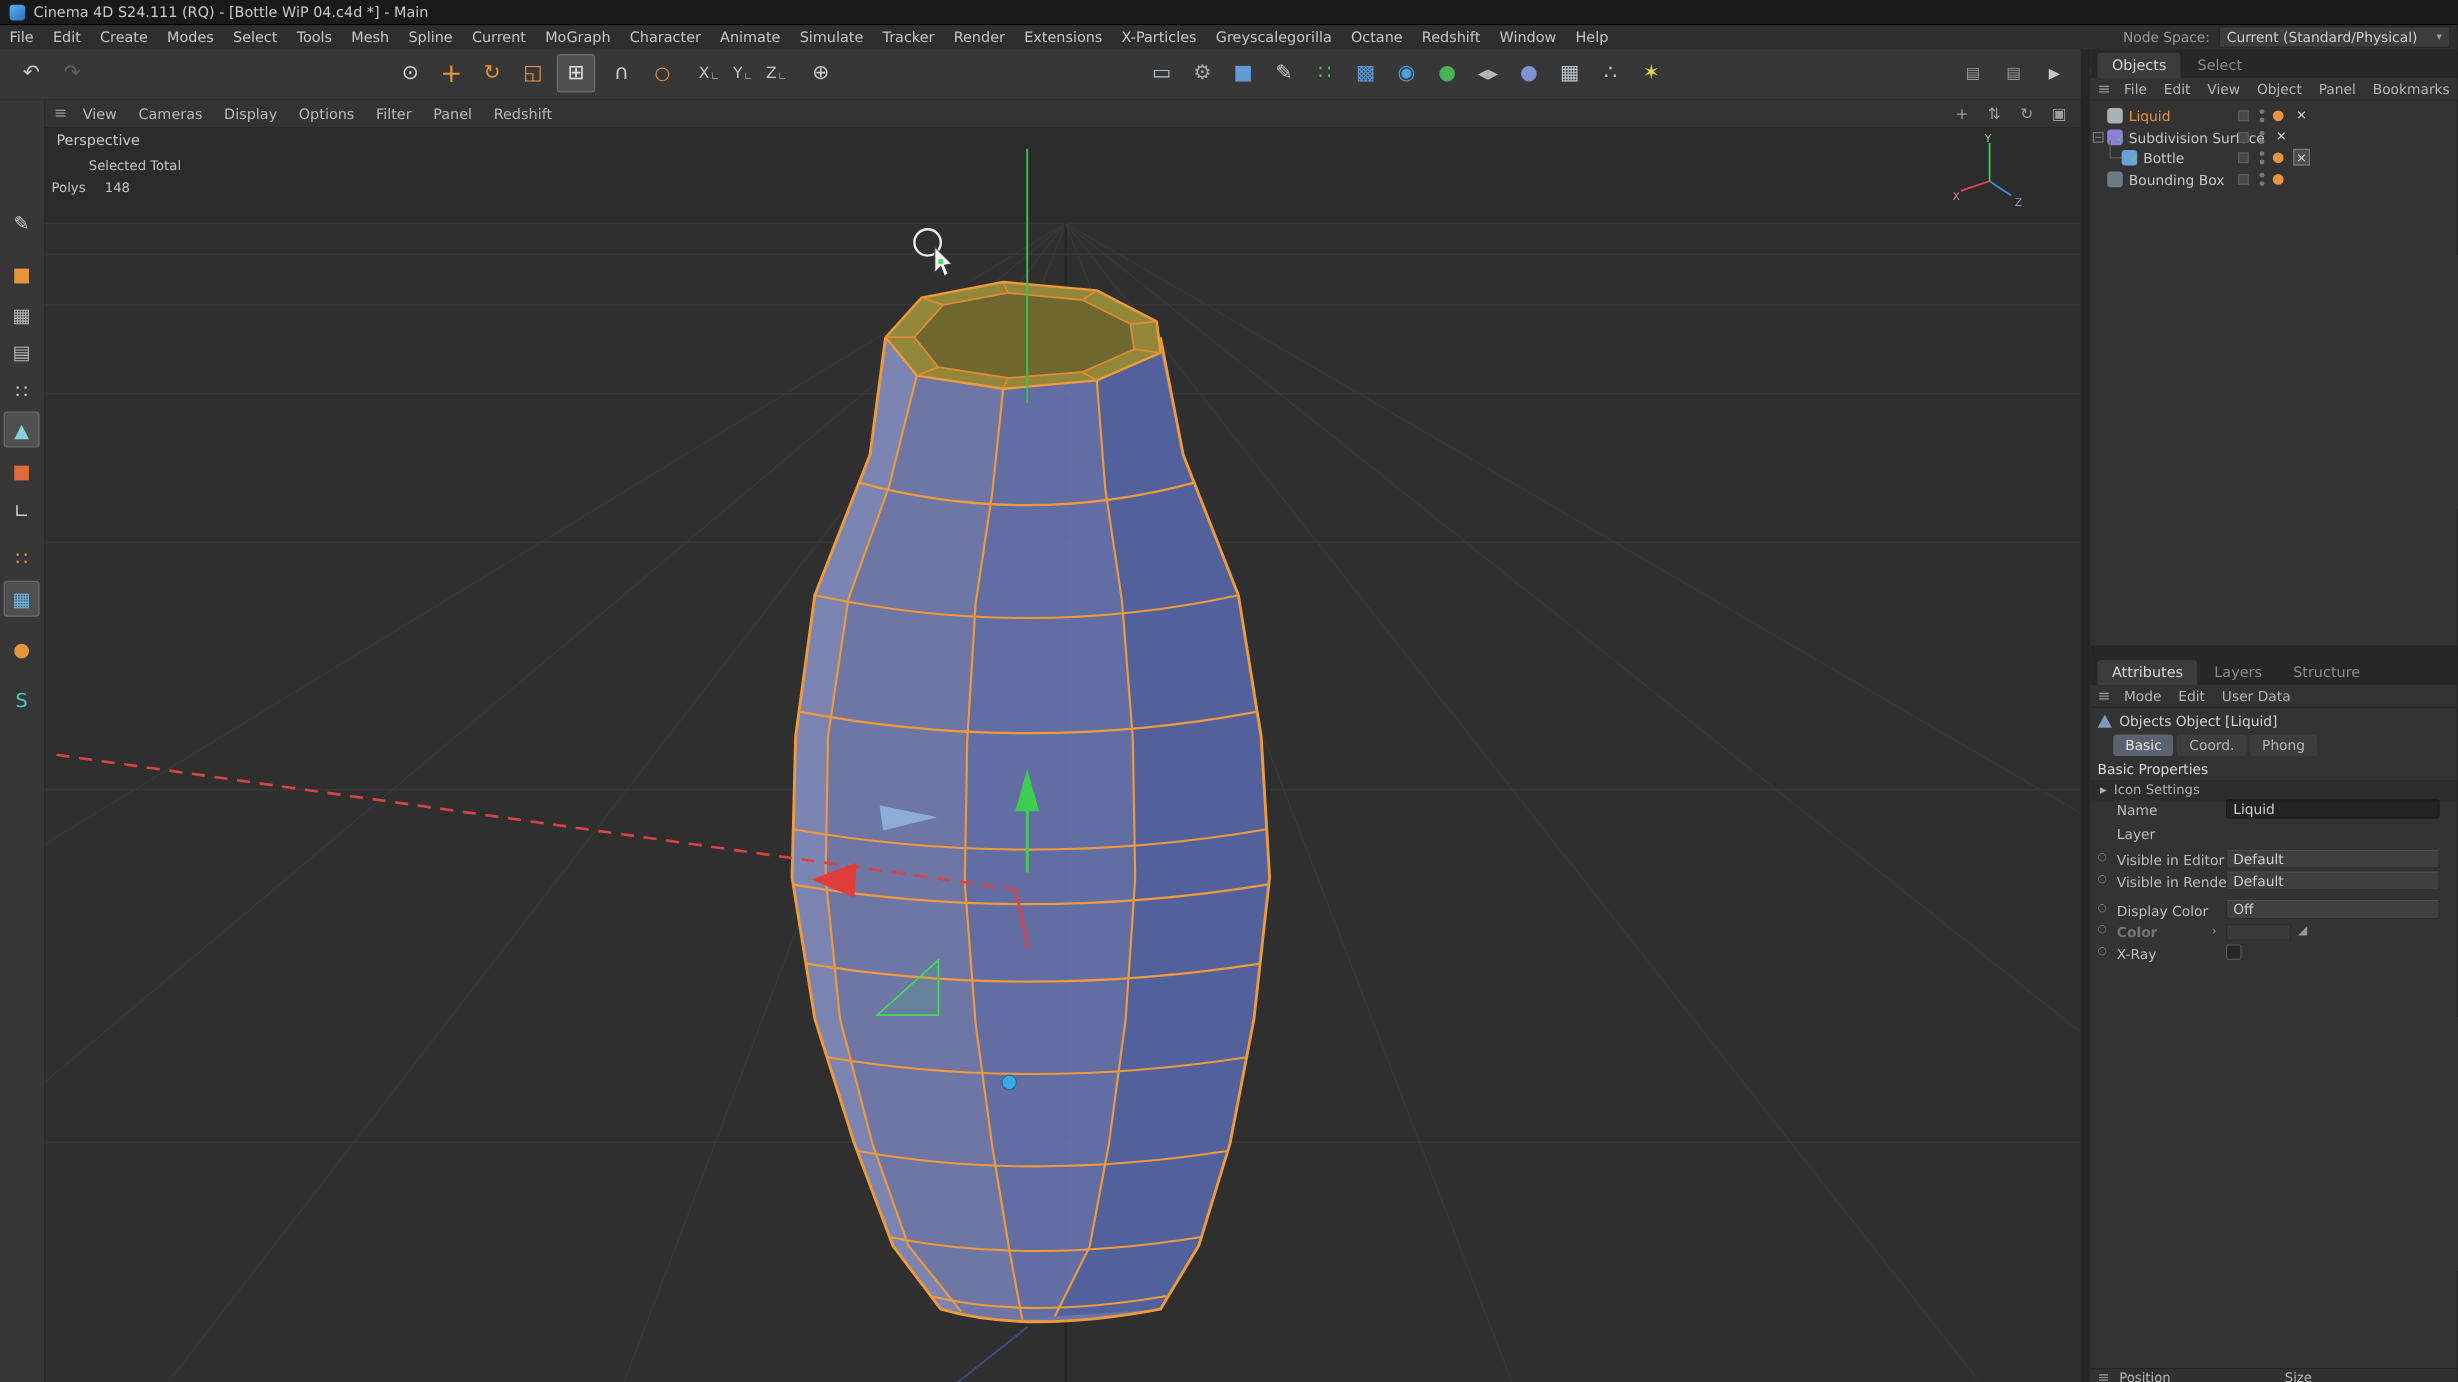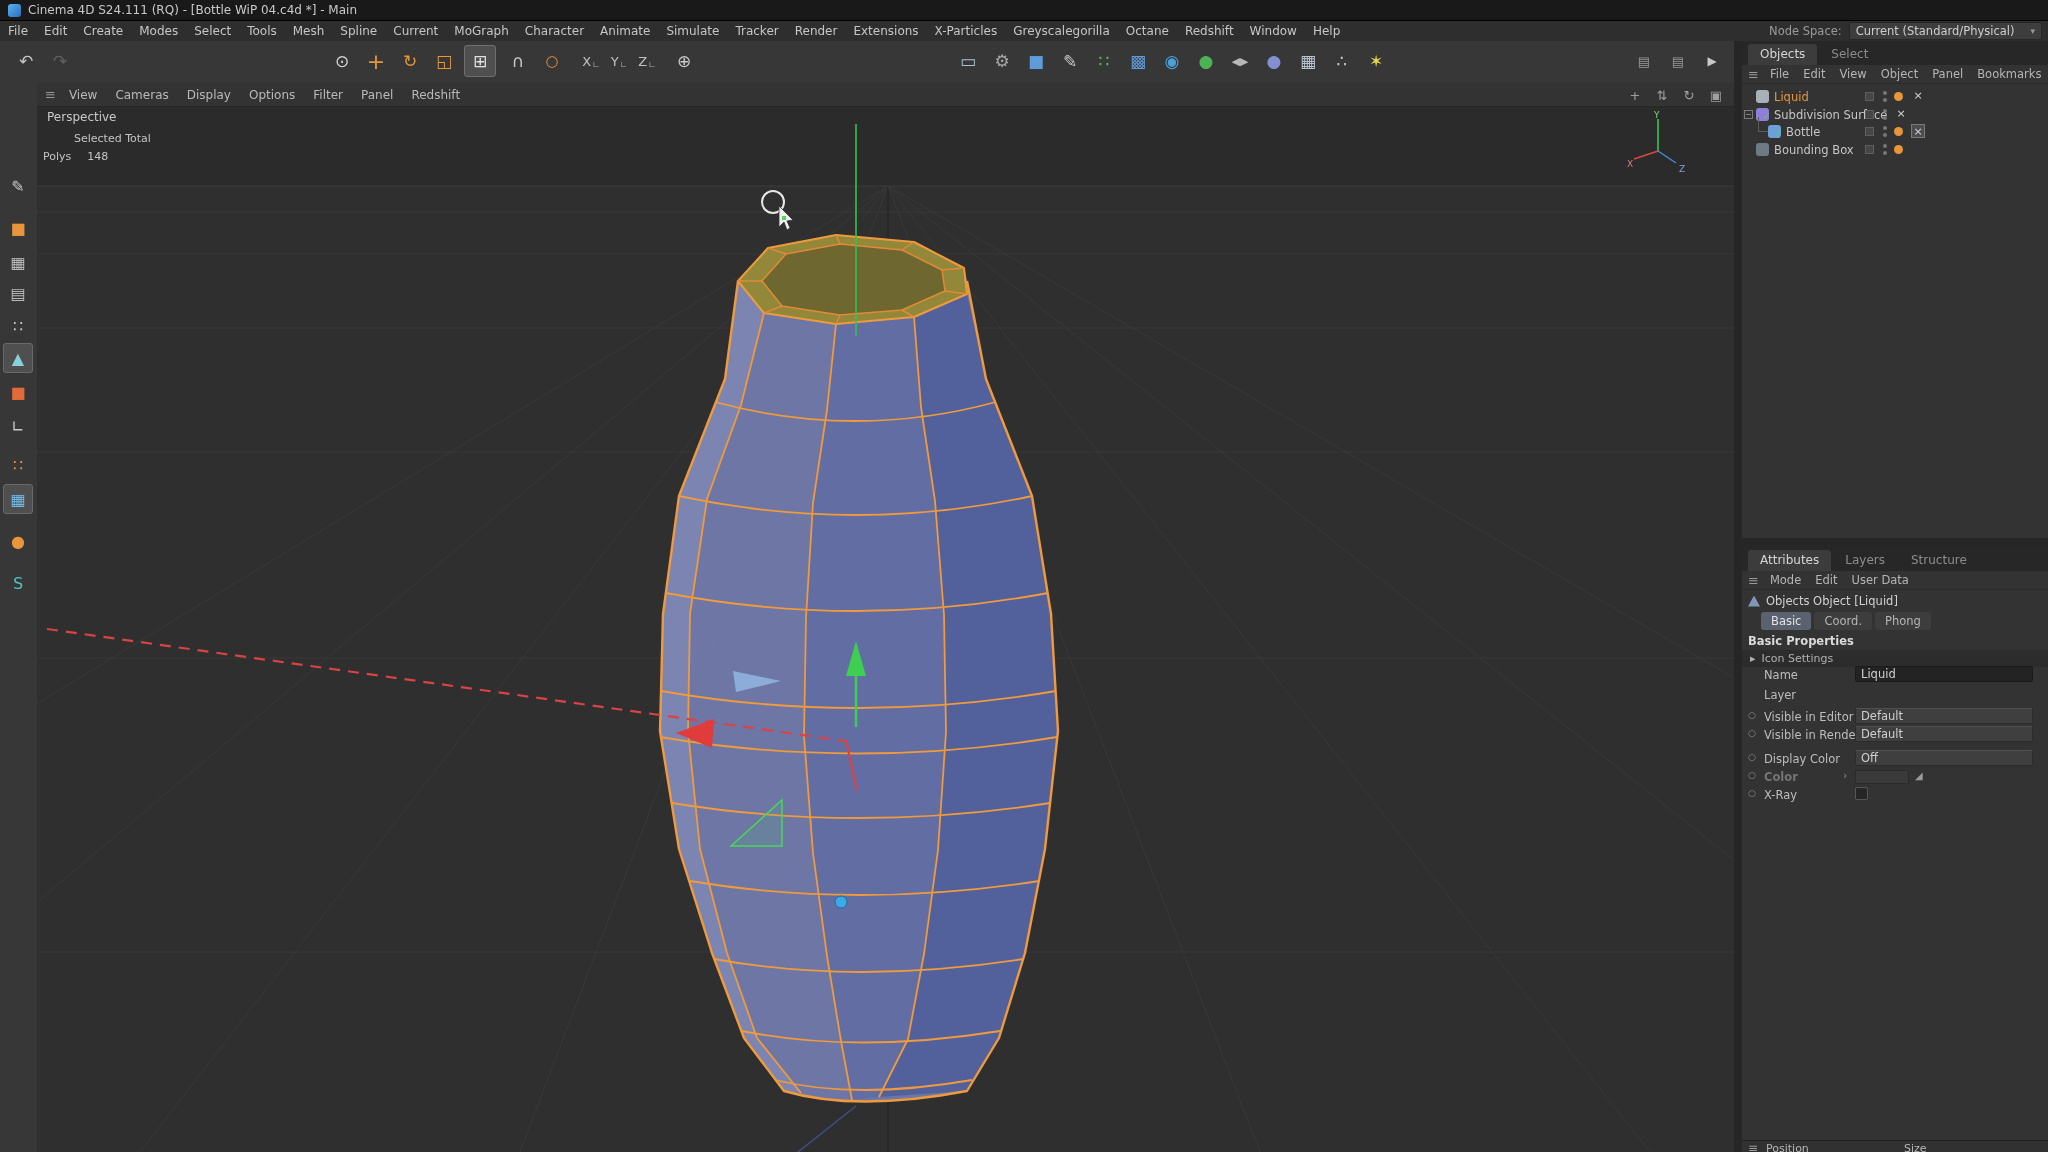--- a/index.html
+++ b/index.html
@@ -78,21 +78,21 @@
   .om-tagx.boxed{background:#4d4d4d;border:1px solid #7a7a7a;box-sizing:border-box;}
   #h-splitter{position:absolute;left:0;top:497px;width:100%;height:9px;background:#262626;}
   #am-tabs{top:506px;}
   #am-menu{top:530px;}
   #am-title{position:absolute;left:6px;top:551px;height:18px;display:flex;align-items:center;gap:6px;}
   .am-objicon{width:12px;height:11px;background:#7f98b8;clip-path:polygon(50% 0,100% 100%,0 100%);}
   #am-title .t{font-size:11.5px;color:#d2d2d2;}
   #am-chips{position:absolute;left:6px;top:571px;display:flex;gap:3px;padding-left:13px;}
   .am-chip{padding:2px 10px;font-size:11.5px;color:#b5b5b5;background:#3d3d3d;border-radius:3px;}
   .am-chip.active{background:#5a6270;color:#e2e2e2;}
-  #am-props-header{position:absolute;left:6px;top:593px;font-size:11.5px;font-weight:bold;color:#dadada;}
+  #am-props-header{position:absolute;left:6px;top:593px;font-size:11.5px;font-weight:normal;color:#dadada;}
   #am-icon-settings{position:absolute;left:0;top:609px;width:100%;height:17px;background:#2c2c2c;display:flex;
                     align-items:center;gap:6px;padding-left:8px;box-sizing:border-box;font-size:11px;color:#b0b0b0;}
   .am-row{position:absolute;left:0;width:100%;height:19px;}
   .am-circle{position:absolute;left:6px;top:3px;font-size:9px;color:#8a8a8a;}
   .am-label{position:absolute;left:22px;top:3px;font-size:11.5px;color:#bdbdbd;white-space:nowrap;}
   .am-row.dim .am-label{color:#757575;font-weight:bold;}
   .val-box{position:absolute;left:113px;top:1px;width:178px;height:16px;background:#3f3f3f;border:1px solid #2b2b2b;
            border-top-color:#505050;border-radius:2px;color:#cfcfcf;font-size:11.5px;line-height:14px;padding:0 5px;
            box-sizing:border-box;white-space:nowrap;overflow:hidden;}
   .val-input{background:#232323;border-color:#1a1a1a;border-top-color:#1a1a1a;}

